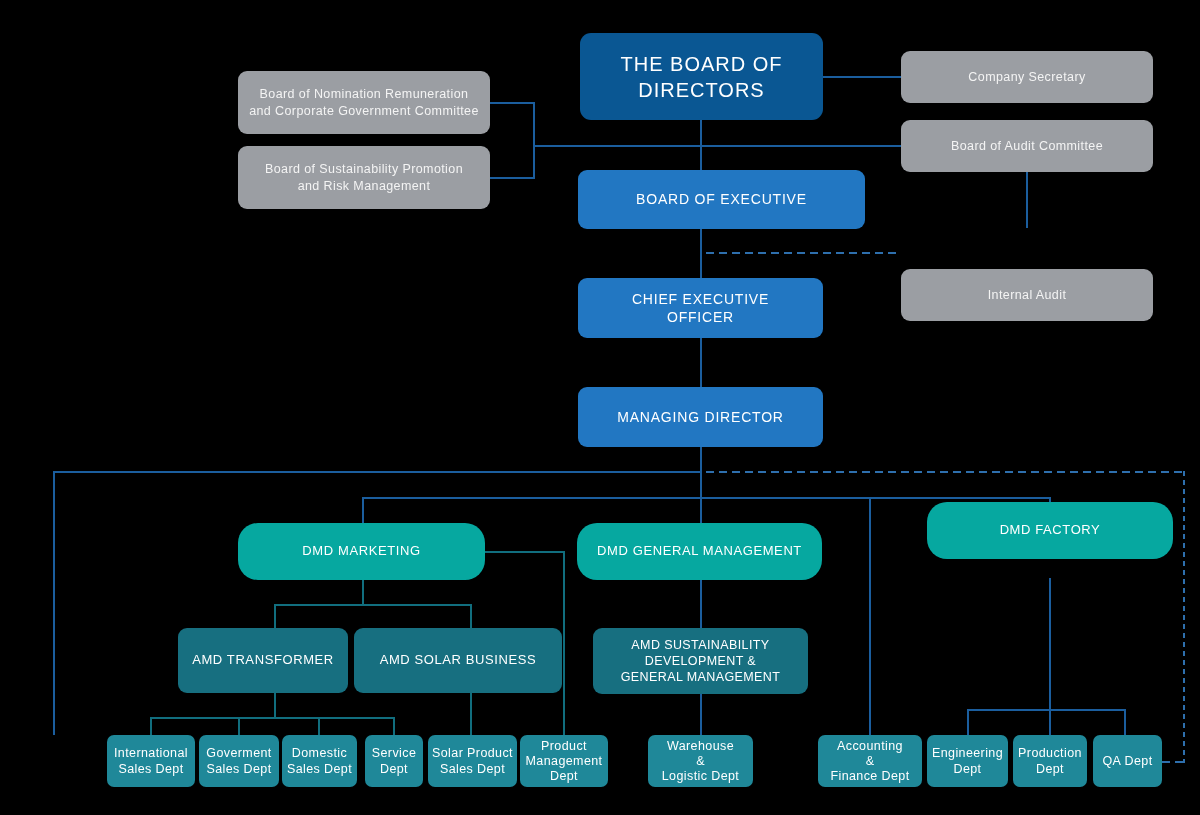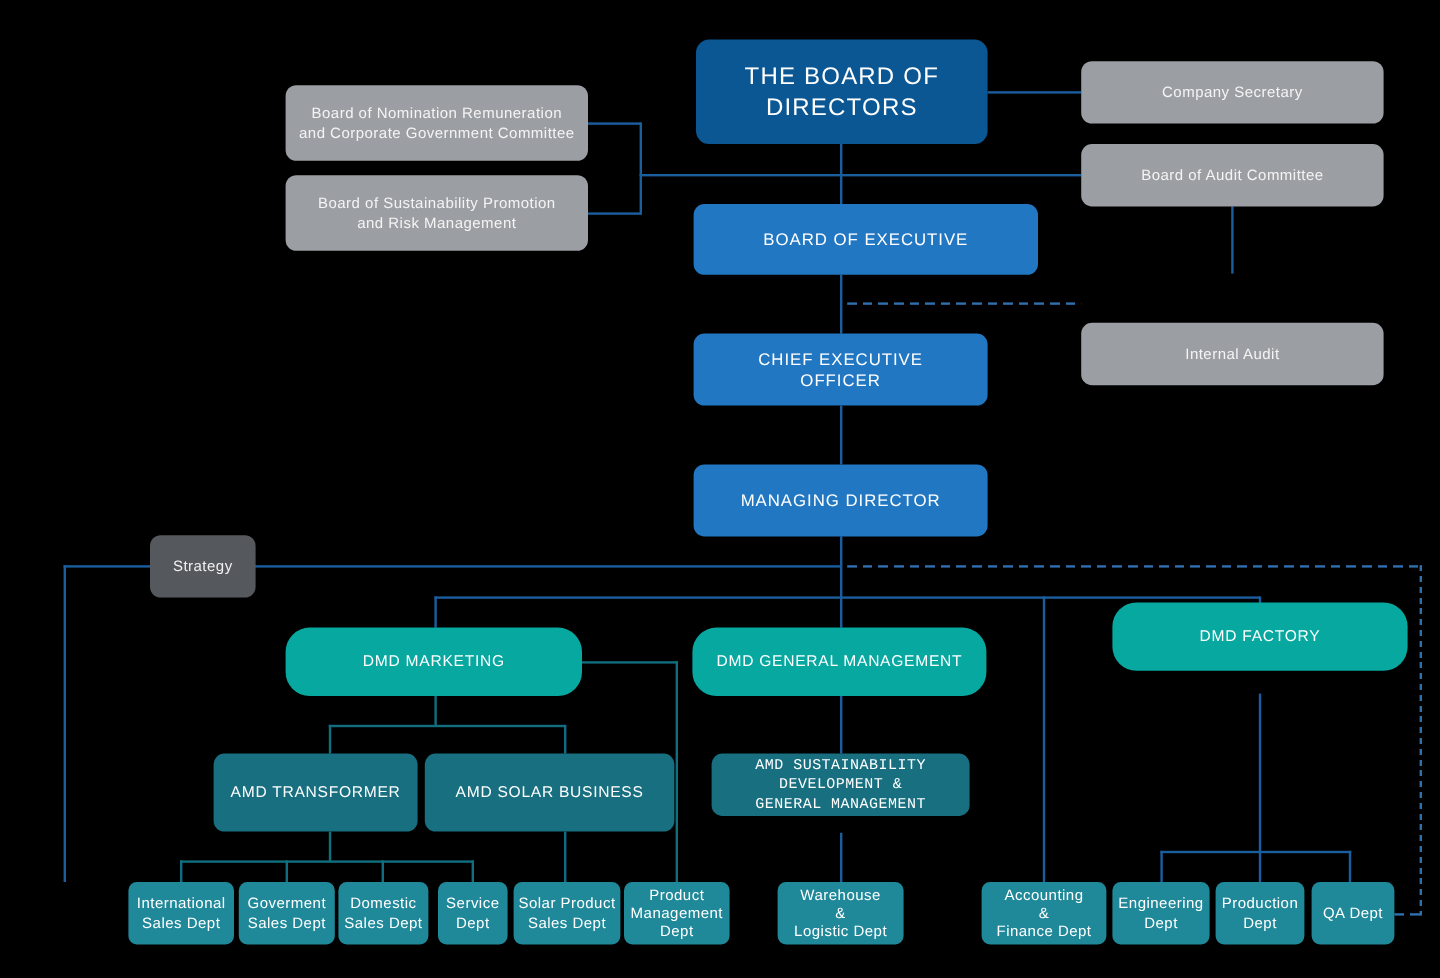--- a/index.html
+++ b/index.html
@@ -102,33 +102,32 @@
 
   <div class="node c-gray fs-sm" style="left:901px;top:228px;width:252px;height:52px;margin-top:41px;">Internal Audit</div>
 
   <div class="node c-blue fs-mid" style="left:578px;top:170px;width:287px;height:59px;">BOARD OF EXECUTIVE</div>
 
   <div class="node c-blue fs-mid" style="left:578px;top:278px;width:245px;height:60px;">CHIEF EXECUTIVE
 OFFICER</div>
 
   <div class="node c-blue fs-mid" style="left:578px;top:387px;width:245px;height:60px;">MANAGING DIRECTOR</div>
 
-  <div class="node c-darkgray fs-sm" style="left:125px;top:446px;width:88px;height:52px;">Strategy</div>
 
   <div class="node c-teal fs-node" style="left:238px;top:523px;width:247px;height:57px;">DMD MARKETING</div>
 
   <div class="node c-teal fs-node" style="left:577px;top:523px;width:245px;height:57px;">DMD GENERAL MANAGEMENT</div>
 
   <div class="node c-teal fs-node" style="left:927px;top:502px;width:246px;height:57px;">DMD FACTORY</div>
 
   <div class="node c-dteal fs-node" style="left:178px;top:628px;width:170px;height:65px;">AMD TRANSFORMER</div>
 
   <div class="node c-dteal fs-node" style="left:354px;top:628px;width:208px;height:65px;">AMD SOLAR BUSINESS</div>
 
-  <div class="node c-dteal fs-sm" style="left:593px;top:628px;width:215px;height:52px;font-family:Liberation Mono, monospace;">AMD SUSTAINABILITY
+  <div class="node c-dteal fs-sm" style="left:593px;top:628px;width:215px;height:66px;">AMD SUSTAINABILITY
 DEVELOPMENT &amp;
 GENERAL MANAGEMENT</div>
 
 
   <div class="node c-dept fs-sm" style="left:107px;top:735px;width:88px;height:52px;">International
 Sales Dept</div>
 
   <div class="node c-dept fs-sm" style="left:199px;top:735px;width:80px;height:52px;">Goverment
 Sales Dept</div>
 

